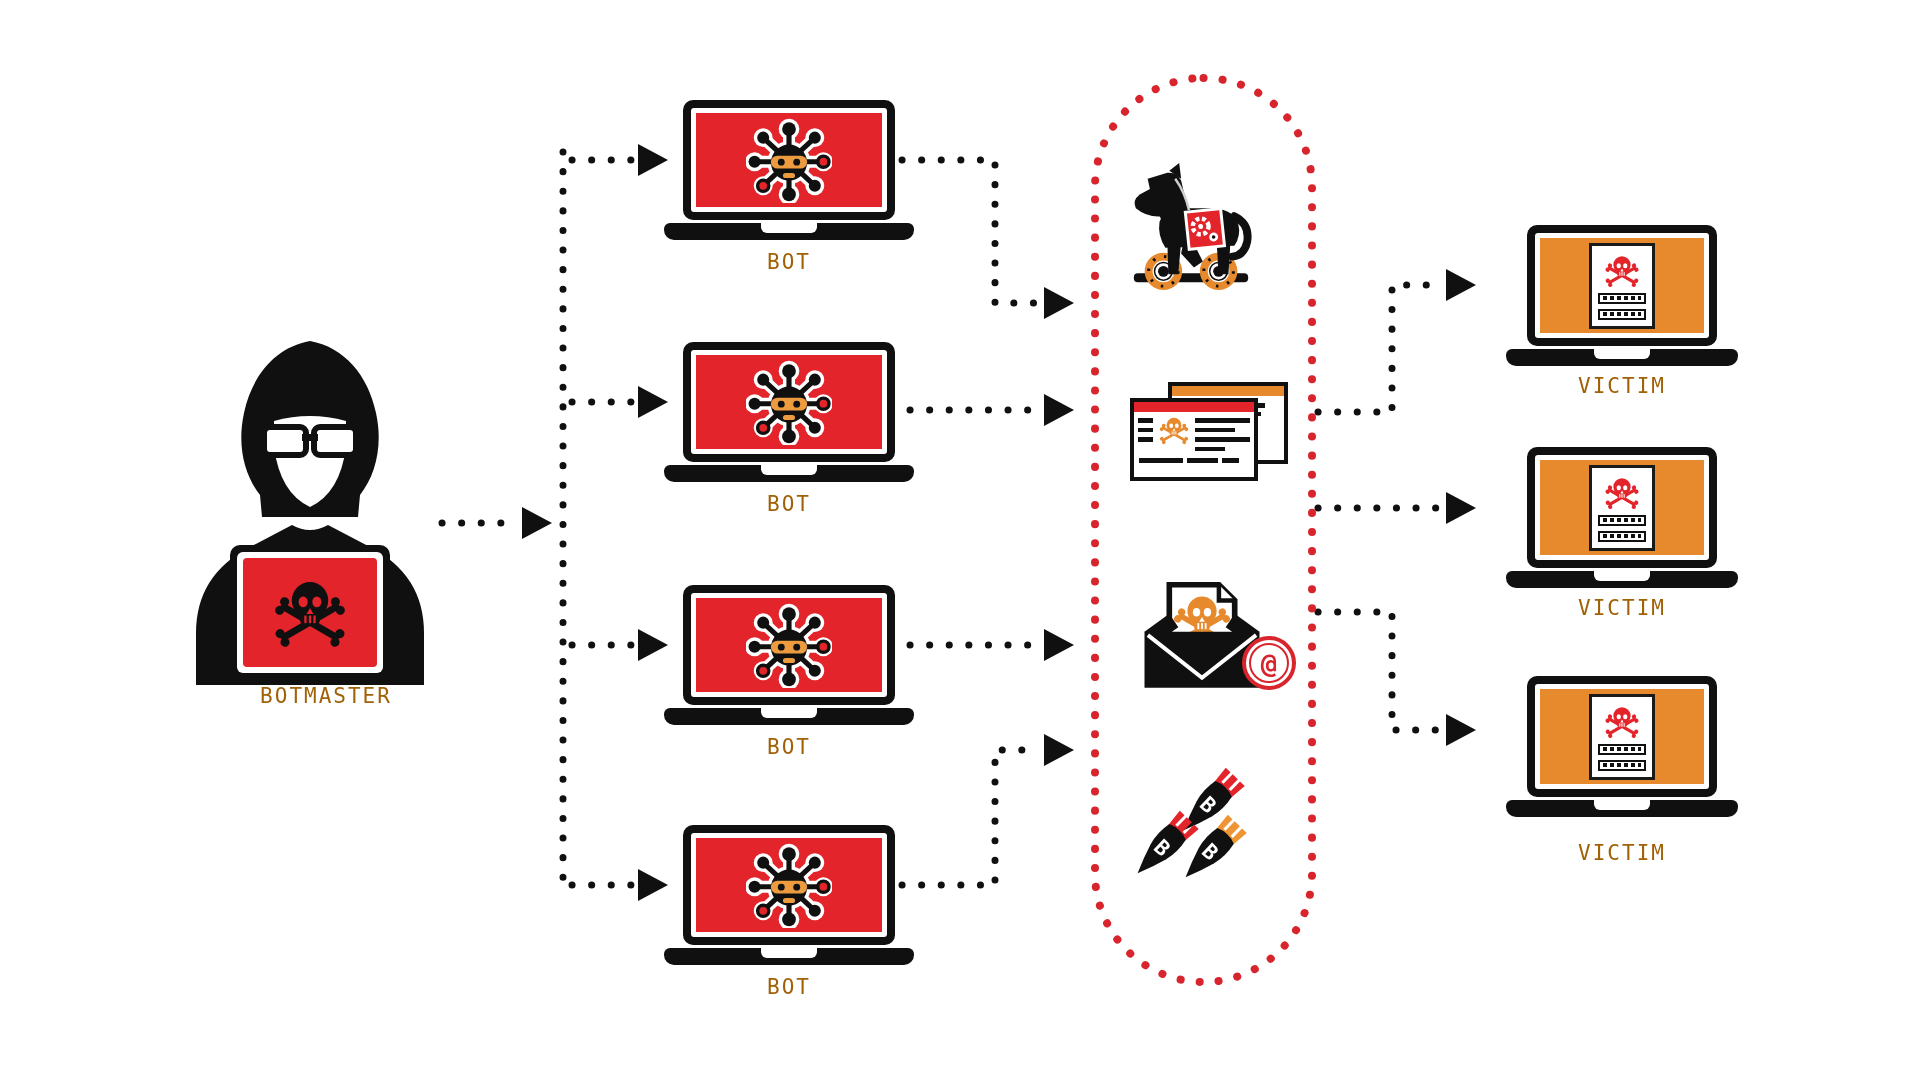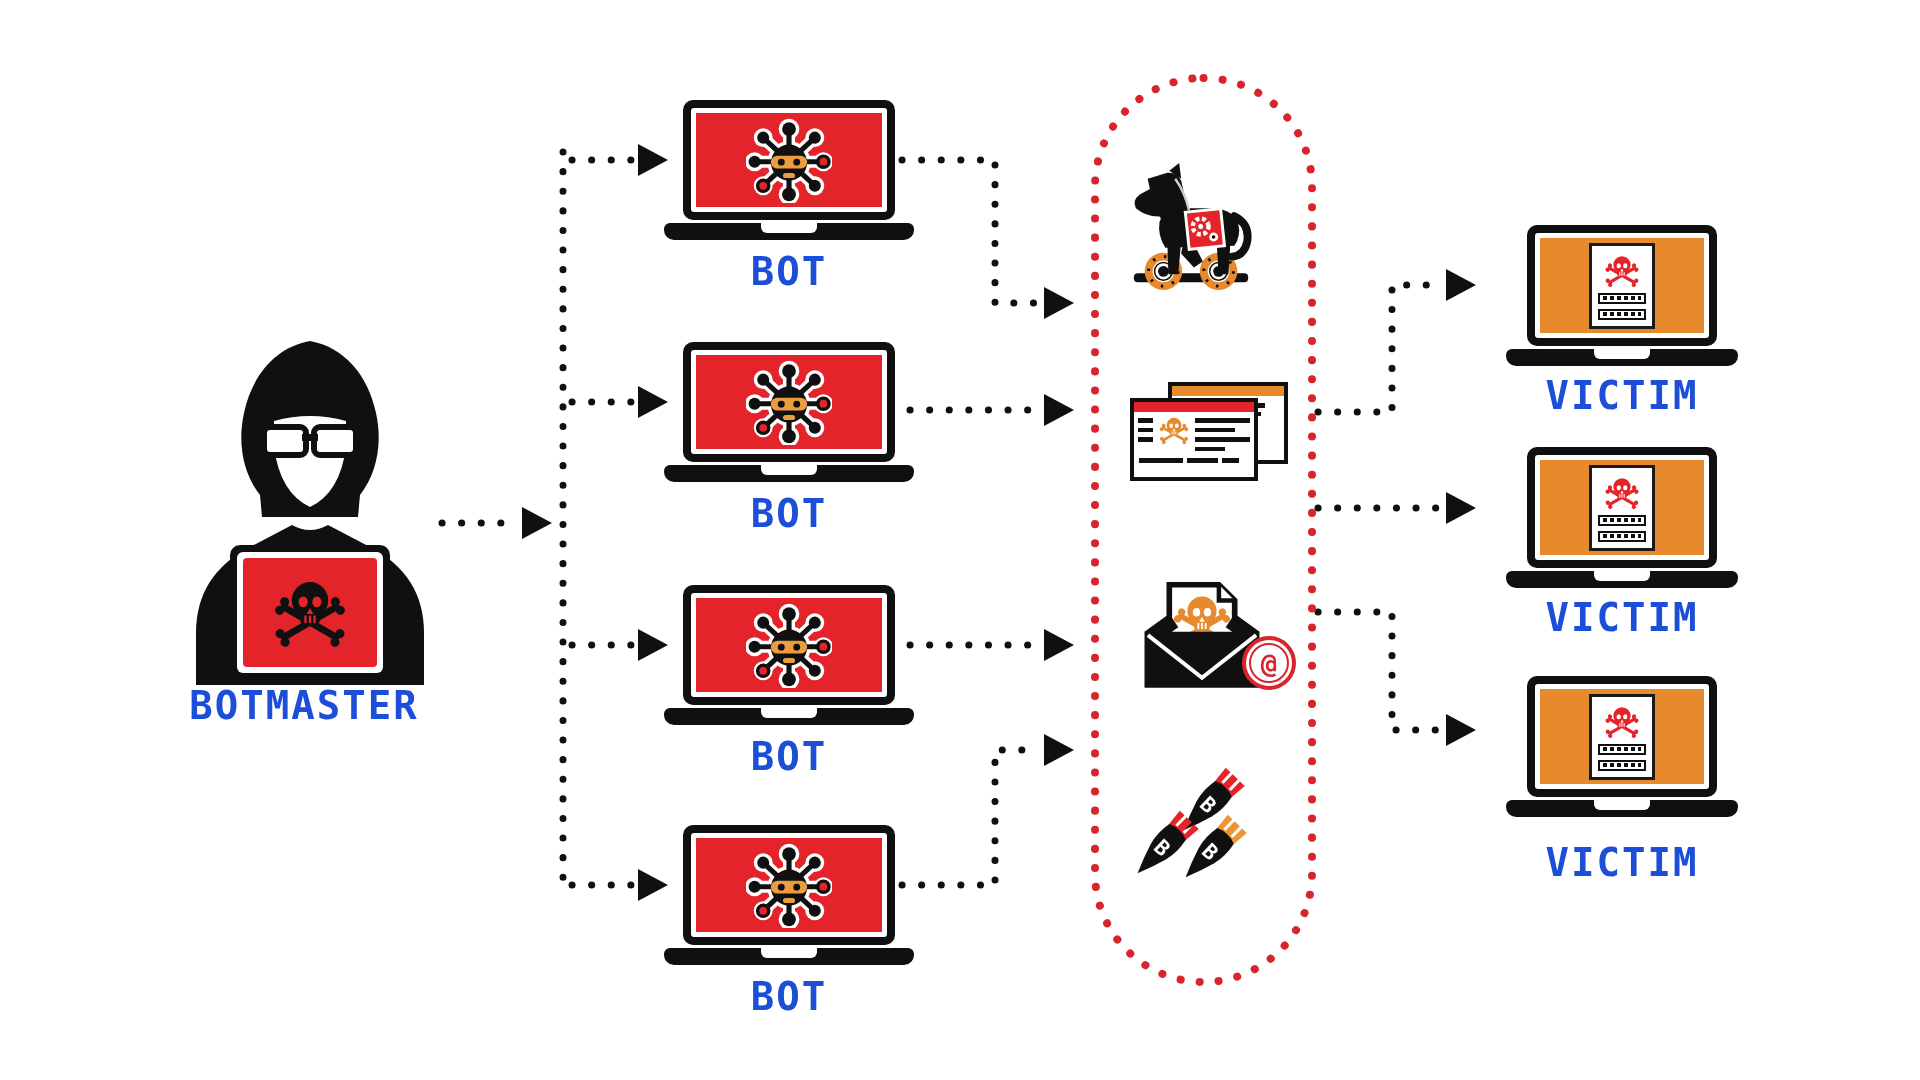--- a/index.html
+++ b/index.html
@@ -1,20 +1,20 @@
 <!DOCTYPE html>
 <html><head>
 <meta charset="utf-8">
 <style>
   *{margin:0;padding:0;box-sizing:border-box}
   html,body{width:1920px;height:1080px;background:#fff;overflow:hidden;
     font-family:"DejaVu Sans Mono","Liberation Mono",monospace}
   .canvas{position:absolute;left:0;top:0;width:1920px;height:1080px}
   .connectors{position:absolute;left:0;top:0;pointer-events:none}
-  .lbl{position:absolute;font-weight:bold;color:#1d4ed8;font-size:39px;
+  .lbl{position:absolute;font-weight:normal;color:#a16207;font-size:21px;
     letter-spacing:2px;line-height:1;transform:translateX(-50%);white-space:nowrap}
   .laptop{position:absolute}
   .lt-screen{position:absolute;background:#101010;border-radius:10px;padding:8px}
   .lt-bezel{width:100%;height:100%;background:#fff;border-radius:3px;padding:5px}
   .lt-face{width:100%;height:100%;display:flex;align-items:center;justify-content:center}
   .lt-face.red{background:#E3242B}
   .lt-face.orange{background:#E78A2E}
   .lt-base{position:absolute;background:#101010;border-radius:6px 6px 10px 10px}
   .lt-base::after{content:"";position:absolute;left:50%;top:0;transform:translateX(-50%);
     width:56px;height:10px;background:#fff;border-radius:0 0 6px 6px}
@@ -232,21 +232,21 @@
       <rect x="154" y="92" width="42" height="28" rx="6" fill="#fff" stroke="#101010" stroke-width="6"></rect>
       <rect x="142" y="99" width="16" height="7" fill="#101010"></rect>
     </g>
     <g>
       <rect x="70" y="210" width="160" height="135" rx="10" fill="#101010"></rect>
       <rect x="77" y="217" width="146" height="121" rx="6" fill="#fff"></rect>
       <rect x="83" y="223" width="134" height="109" rx="4" fill="#E3242B"></rect>
       <use href="#sym-skull" x="112" y="238" width="76" height="76" style="color:#101010;--skull-bg:#E3242B"></use>
     </g>
   </svg>
-  <div class="lbl" style="left:304px;top:686px">BOTMASTER</div>
+  <div class="lbl" style="left:326px;top:686px">BOTMASTER</div>
 
   <div class="laptop" style="left:683px;top:100px;width:212px;height:141px">
     <div class="lt-screen" style="left:0;top:0;width:212px;height:120px">
         <div class="lt-bezel">
           <div class="lt-face red">
       <svg width="86" height="86" viewBox="0 0 100 100">
               <use href="#sym-bot"></use>
             </svg>
     </div>
         </div>

